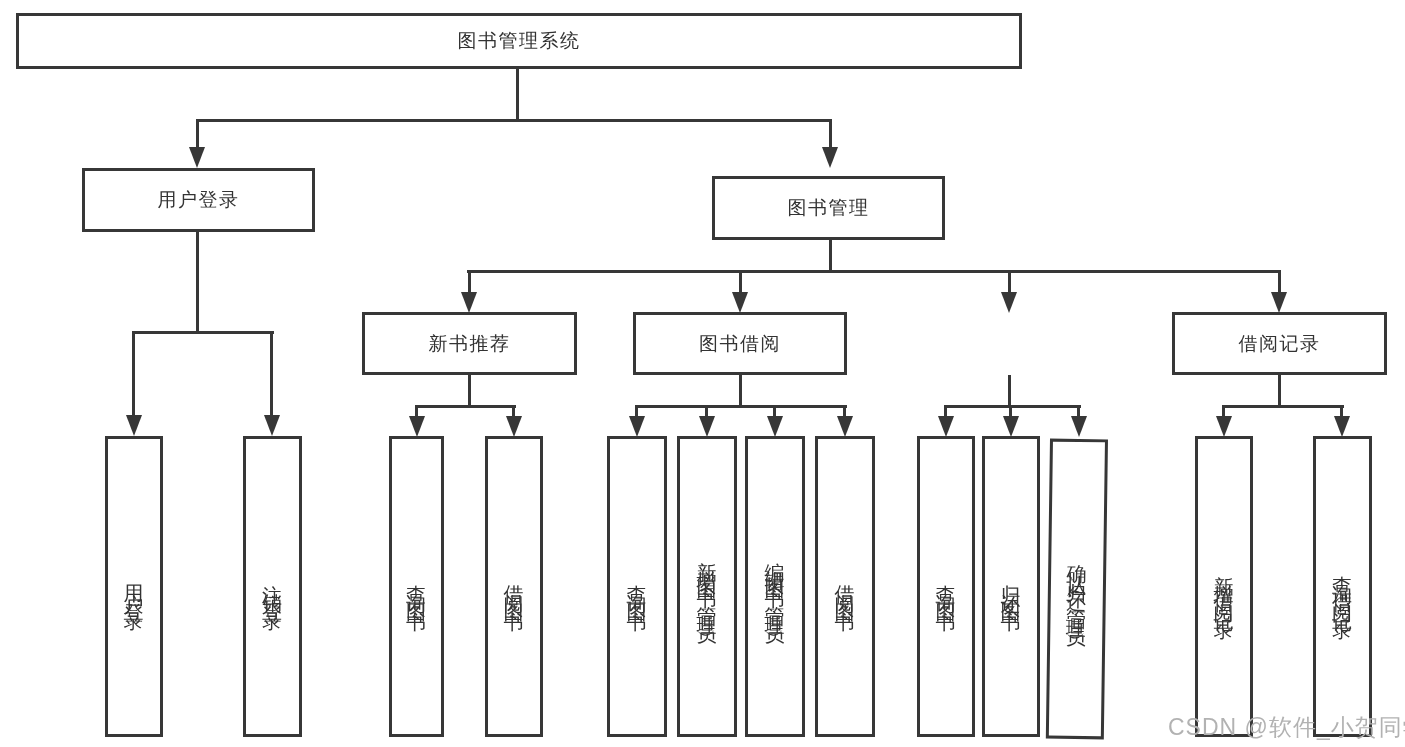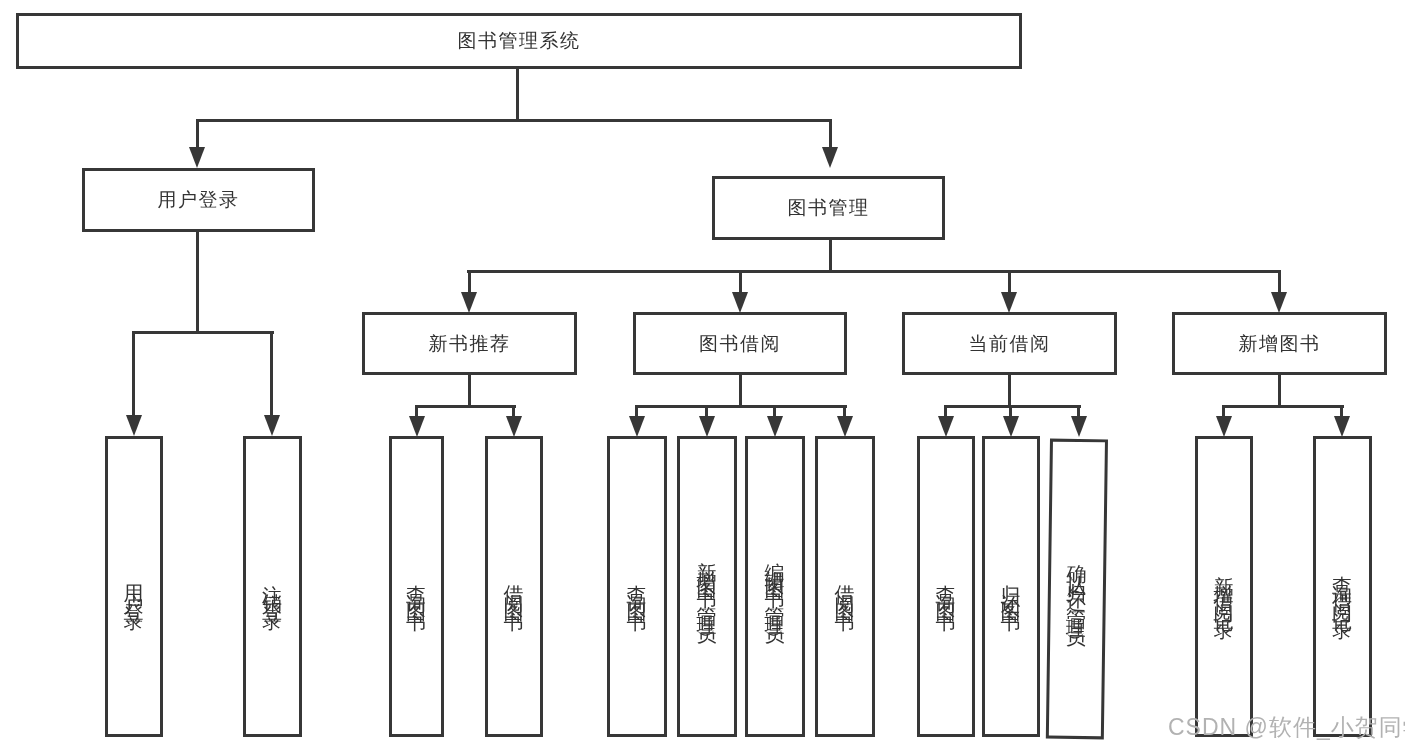--- a/index.html
+++ b/index.html
@@ -113,25 +113,22 @@
   <div class="hbox" style="left:712px;top:176px;width:233px;height:64px">
     <span>图书管理</span>
   </div>
 
   <div class="hbox" style="left:362px;top:312px;width:215px;height:63px">
     <span>新书推荐</span>
   </div>
   <div class="hbox" style="left:633px;top:312px;width:214px;height:63px">
     <span>图书借阅</span>
   </div>
-  <div class="hbox" style="left:902px;top:312px;width:215px;height:63px">
-    <span>当前借阅</span>
-  </div>
   <div class="hbox" style="left:1172px;top:312px;width:215px;height:63px">
-    <span>新增图书</span>
+    <span>借阅记录</span>
   </div>
 
   <div class="vbox" style="left:105px;top:436px;width:58px;height:301px">
     <span class="vtext">用户登录</span>
   </div>
   <div class="vbox" style="left:243px;top:436px;width:59px;height:301px">
     <span class="vtext">注销登录</span>
   </div>
 
   <div class="vbox" style="left:389px;top:436px;width:55px;height:301px">

